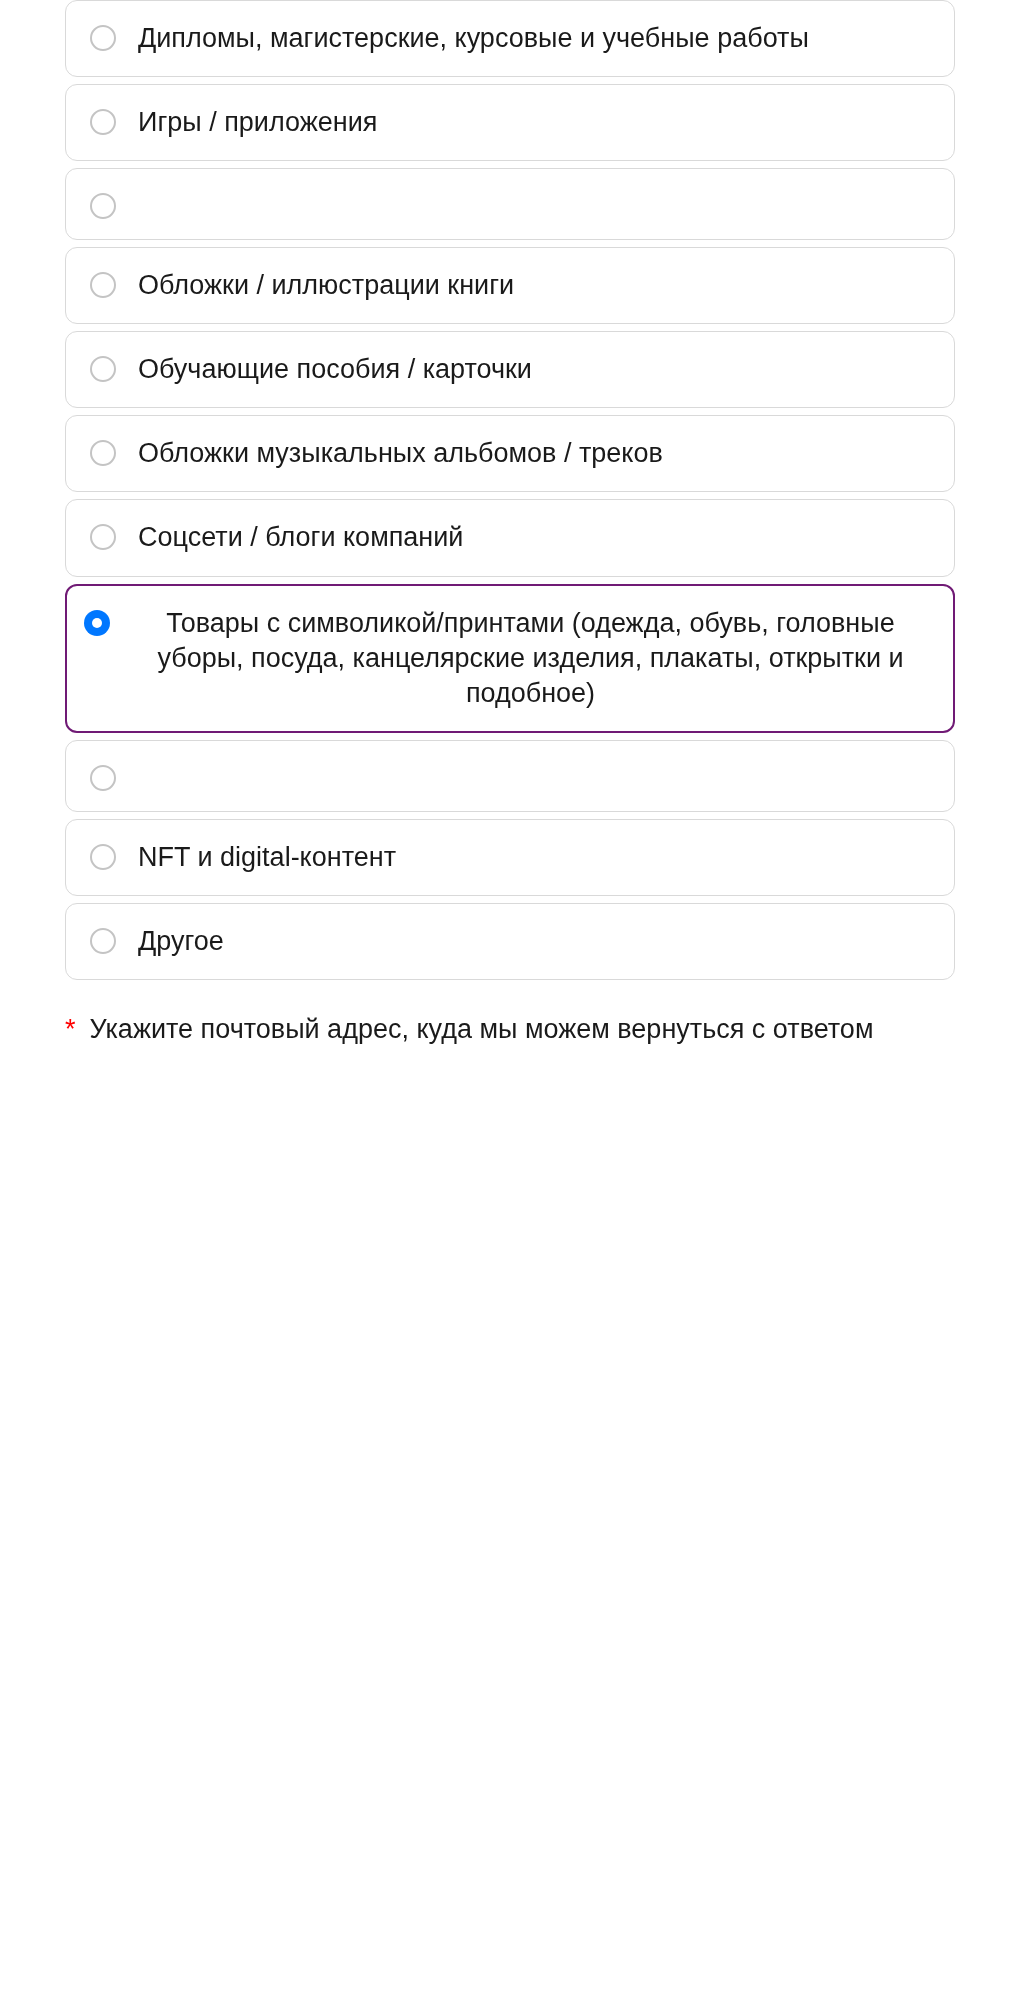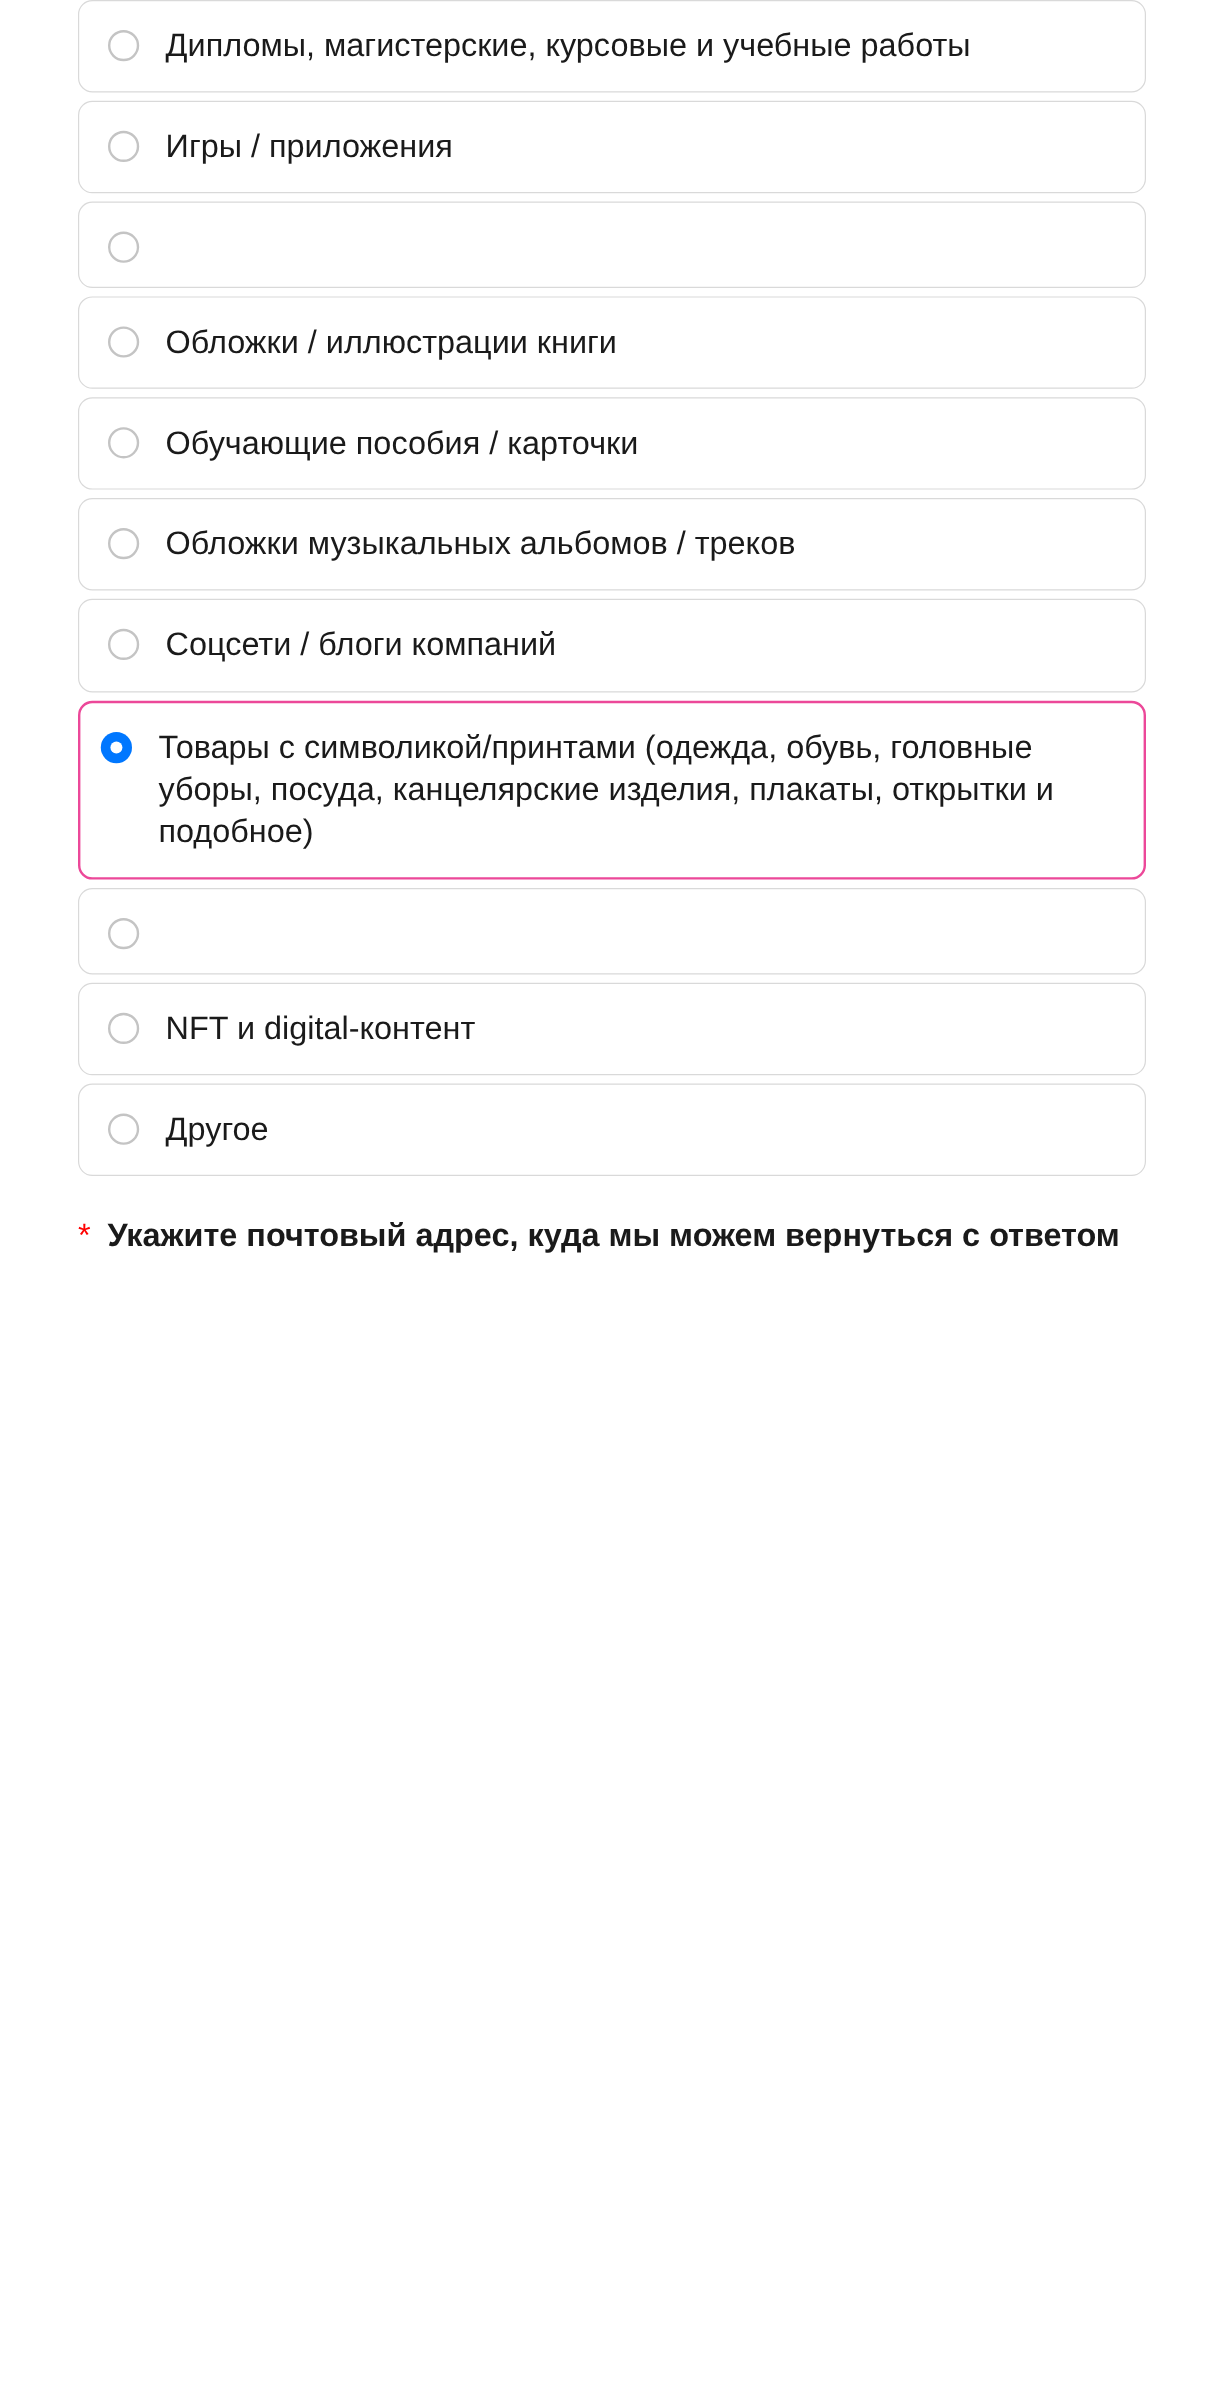--- a/index.html
+++ b/index.html
@@ -1,37 +1,38 @@
 <!DOCTYPE html>
 <html><head>
   <meta charset="utf-8">
   <style>
     * {
       margin: 0;
       padding: 0;
       box-sizing: border-box;
+      text-align: center;
     }
     body {
       font-family: -apple-system, BlinkMacSystemFont, 'Segoe UI', Arial, sans-serif;
       background: #ffffff;
       width: 1020px;
       padding: 0 65px;
     }
     .radio-option {
       display: flex;
       align-items: flex-start;
       padding: 20px 24px;
       border: 1px solid #d9d9d9;
       border-radius: 12px;
       margin-bottom: 7px;
       cursor: pointer;
       background: #ffffff;
     }
     .radio-option.selected {
-      border: 2px solid #ec4899;
+      border: 2px solid #701a75;
       padding-left: 17px;
     }
     .radio-circle {
       width: 26px;
       height: 26px;
       border: 2px solid #c4c4c4;
       border-radius: 50%;
       flex-shrink: 0;
       margin-right: 22px;
       margin-top: 4px;
@@ -65,21 +66,21 @@
     }
     .required-mark {
       color: #ff0000;
       font-size: 27px;
       font-weight: 400;
       margin-right: 14px;
       line-height: 1.3;
     }
     .question-text {
       font-size: 27px;
-      font-weight: 700;
+      font-weight: 400;
       line-height: 1.3;
       color: #1a1a1a;
     }
   </style>
 </head>
 <body>
 
 <div id="radio-group">
     <div class="radio-option">
       <div class="radio-circle"></div>

